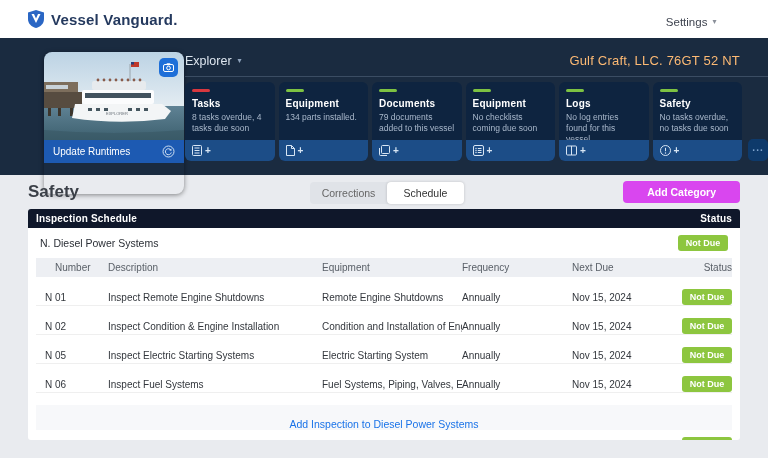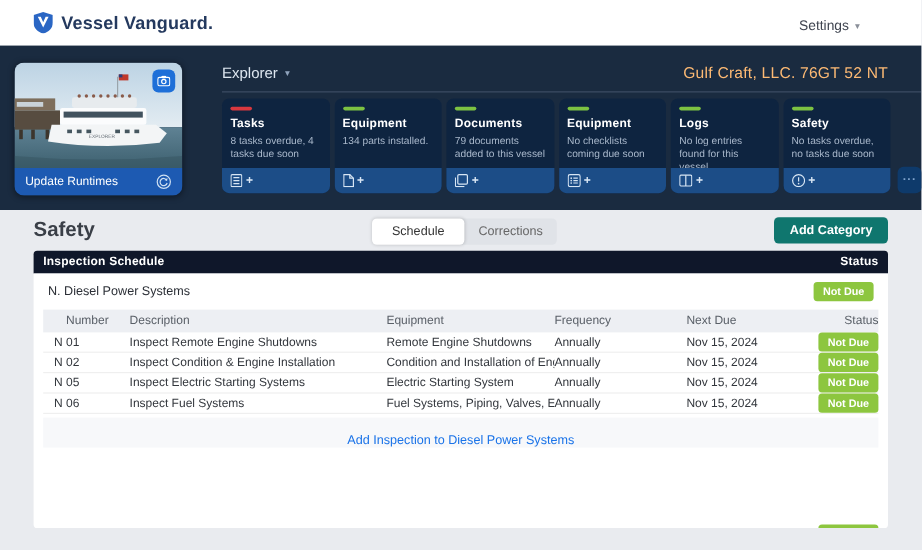--- a/index.html
+++ b/index.html
@@ -14,21 +14,21 @@
   .notif{position:relative;width:21px;height:18px;cursor:pointer;}
   .bubble-back{position:absolute;left:0;top:1px;width:12px;height:10px;background:#45639a;border-radius:3px;}
   .bubble-front{position:absolute;left:5px;top:4px;width:13px;height:11px;background:#23406d;border-radius:3px;}
   .notif-badge{position:absolute;right:-4px;bottom:-3px;width:11px;height:11px;border-radius:50%;
     background:#e8394a;color:#fff;font-size:7px;font-weight:700;display:flex;align-items:center;justify-content:center;}
   .menu-item{font-size:11.5px;color:#3f4450;display:flex;gap:5px;align-items:center;cursor:pointer;}
   .caret{font-size:8px;color:#8a8f99;line-height:1;}
 
   
   .hero{position:relative;height:137px;background:#1a2b40;}
-  .vessel-card{position:absolute;left:12px;top:14px;width:140px;height:111px;border-radius:8px;overflow:hidden;
+  .vessel-card{position:absolute;left:44px;top:14px;width:140px;height:142px;border-radius:8px;overflow:hidden;
     box-shadow:0 1px 5px rgba(0,0,0,.45);}
   .photo{display:block;width:140px;height:88px;}
   .camera-btn{position:absolute;top:6px;right:6px;width:19px;height:19px;background:#1e6fd8;border-radius:5px;
     display:flex;align-items:center;justify-content:center;cursor:pointer;}
   .update-bar{height:23px;background:#1d5ab2;color:#fff;font-size:10px;display:flex;align-items:center;
     justify-content:space-between;padding:0 9px;cursor:pointer;}
 
   .hero-content{position:absolute;left:185px;right:0;top:0;}
   .explorer-row{display:flex;align-items:center;justify-content:space-between;
     padding:15px 28px 8px 0;border-bottom:1px solid rgba(160,180,205,.25);}
@@ -47,35 +47,35 @@
     font-size:10px;font-weight:700;display:flex;align-items:center;justify-content:center;margin-left:2px;
     letter-spacing:1px;padding-bottom:5px;cursor:pointer;}
 
   
   .main{padding:0 28px;}
   .section-head{position:relative;height:34px;display:flex;align-items:center;}
   .safety-title{font-size:17px;color:#3a3f47;font-weight:600;}
   .tabs{position:absolute;left:282px;top:7px;display:flex;background:#e0e3e8;border-radius:4px;}
   .tab{width:77px;text-align:center;font-size:10.5px;color:#666;padding:5px 0;cursor:pointer;border-radius:4px;}
   .tab.active{background:#fff;color:#333;font-weight:500;box-shadow:0 0 3px rgba(0,0,0,.18);}
-  .add-category{margin-left:auto;background:#0f766e;color:#fff;font-size:10.5px;font-weight:600;
-    padding:5px 13px;border-radius:4px;border:none;cursor:pointer;font-family:inherit;}
+  .add-category{margin-left:auto;background:#d946ef;color:#fff;font-size:10.5px;font-weight:600;
+    padding:5px 24px;border-radius:4px;border:none;cursor:pointer;font-family:inherit;}
 
   .table-title-bar{height:19px;background:#0f172a;border-radius:3px 3px 0 0;display:flex;align-items:center;
     justify-content:space-between;padding:0 8px;color:#fff;font-size:10px;font-weight:700;letter-spacing:.2px;}
   .table-body{position:relative;background:#fff;border-radius:0 0 3px 3px;height:212px;overflow:hidden;}
   .group-row{height:30px;display:flex;align-items:center;justify-content:space-between;padding:0 12px;}
   .group-name{font-size:10.5px;color:#2b2f36;}
   .badge{background:#8dc63f;color:#fff;font-size:9px;font-weight:600;width:50px;padding:3px 0;
     text-align:center;border-radius:3px;}
   .grid-cols{display:grid;grid-template-columns:72px 214px 140px 110px 110px 1fr;align-items:center;}
   .col-head{margin:0 8px;background:#edeff3;height:19px;font-size:10px;color:#5a6068;}
   .col-head > :first-child{padding-left:19px;}
   .right{display:flex;justify-content:flex-end;}
-  .trow{margin:0 8px;height:17px;font-size:10px;color:#33373d;border-bottom:1px solid #efefef;cursor:pointer;}
+  .trow{margin:12px 8px;height:17px;font-size:10px;color:#33373d;border-bottom:1px solid #efefef;cursor:pointer;}
   .trow > :first-child{padding-left:9px;}
   .cell-equip{white-space:nowrap;overflow:hidden;}
   .add-row{margin:3px 8px 0;background:#f7f8fa;height:25px;display:flex;align-items:flex-end;justify-content:center;}
   .add-link{color:#1a73e8;font-size:10.5px;cursor:pointer;}
   .sliver{position:absolute;right:8px;bottom:-13px;width:50px;height:16px;background:#8dc63f;border-radius:3px;}
 
   svg{display:block;}
 </style>
 </head>
 <body>
@@ -293,22 +293,22 @@
         <span>...</span>
       </div>
     </div>
   </div>
 </section>
 
 <main class="main">
   <div class="section-head">
     <div class="safety-title">Safety</div>
     <div class="tabs">
+      <div class="tab">Corrections</div>
       <div class="tab active">Schedule</div>
-      <div class="tab">Corrections</div>
     </div>
     <button class="add-category">Add Category</button>
   </div>
 
   <div class="table-title-bar">
     <span>Inspection Schedule</span>
     <span>Status</span>
   </div>
 
   <div class="table-body">

